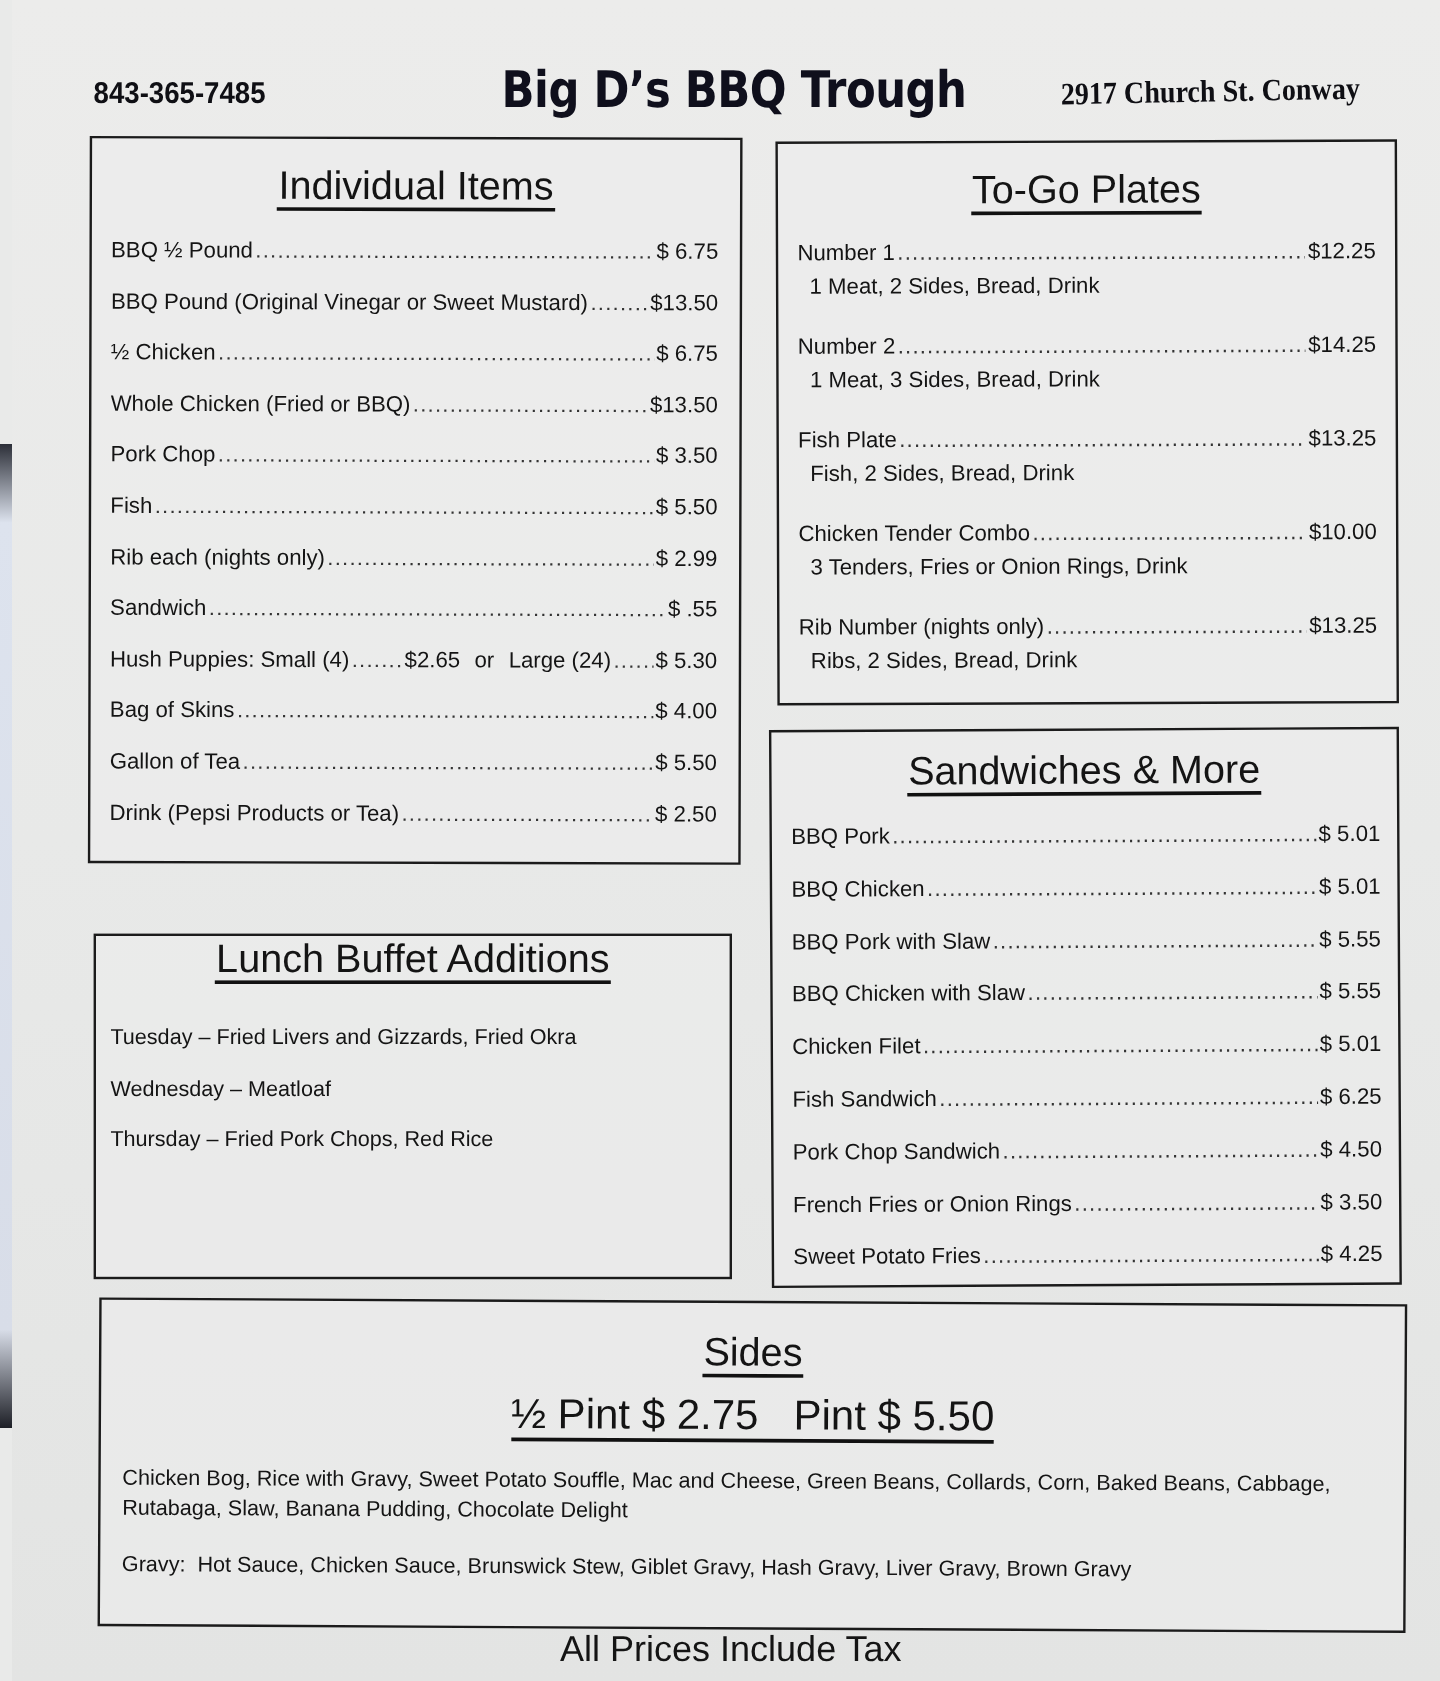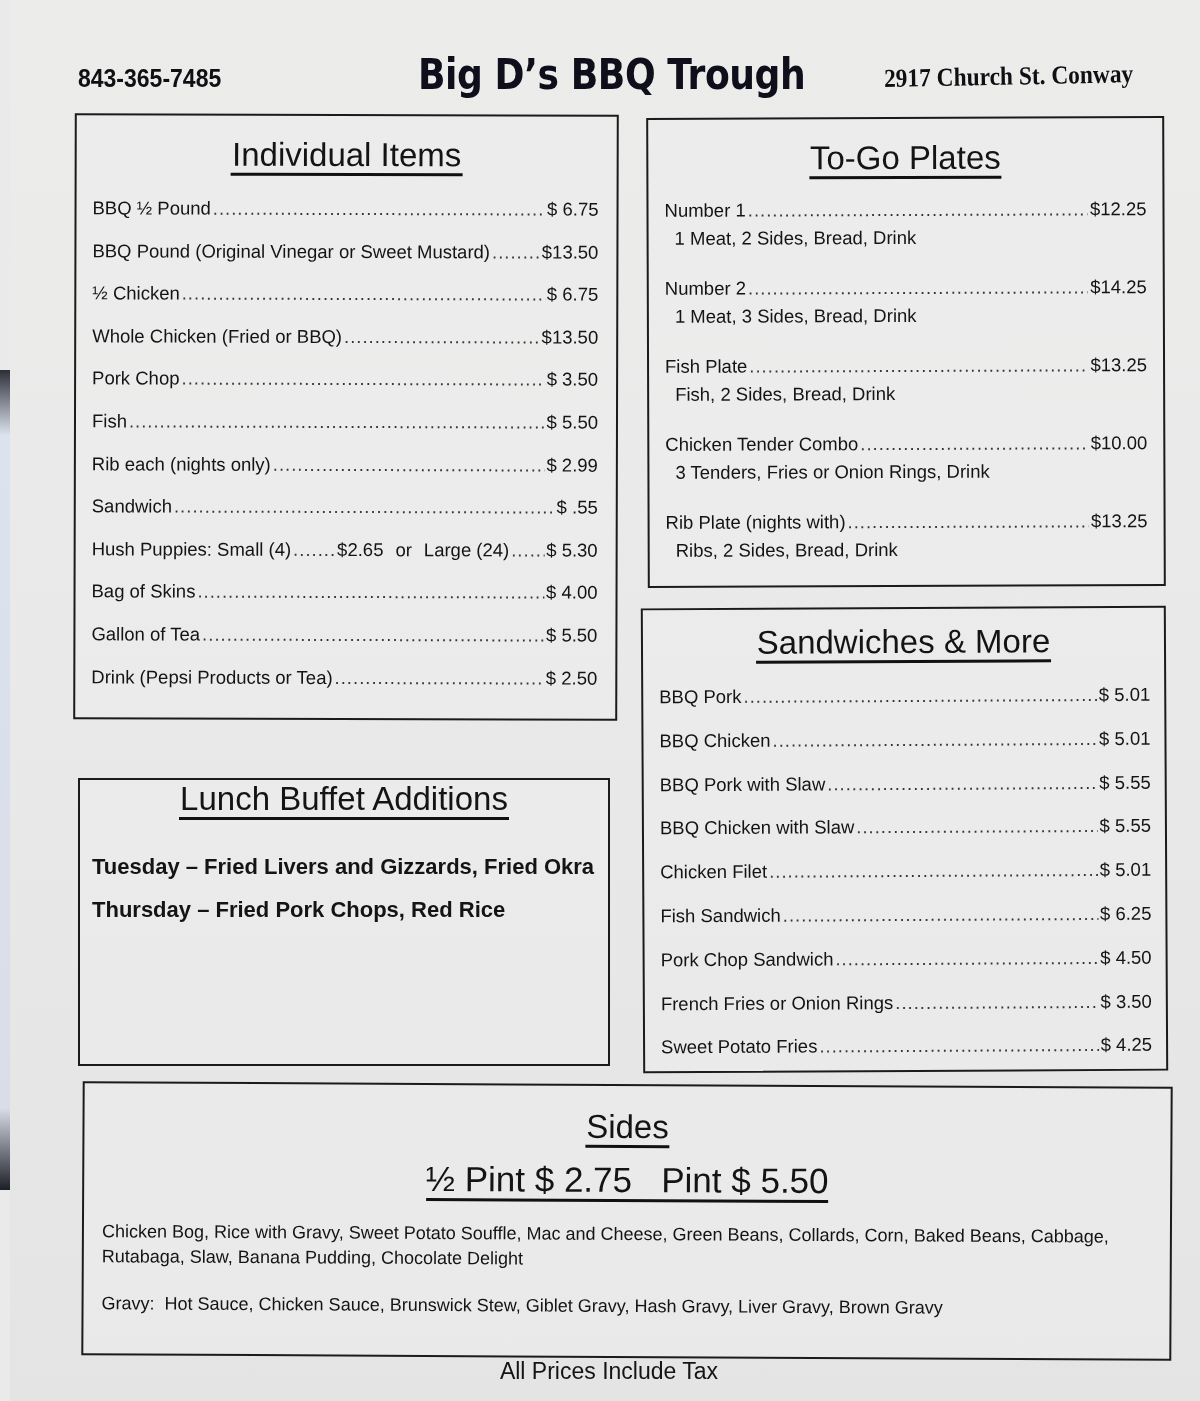--- a/index.html
+++ b/index.html
@@ -53,21 +53,21 @@
   .row .name { flex: 0 0 auto; }
   .row .dots {
     flex: 1 1 auto; overflow: hidden; margin: 0 2px;
     letter-spacing: 1px; color: #333;
   }
   .row .dots::after {
     content: "................................................................................................................................................................................";
   }
   .row .price { flex: 0 0 auto; text-align: right; }
   .sub { font-size: 18.5px; padding-left: 10px; margin-top: 6px; }
-  .plain { font-size: 22px; font-weight: bold; }
+  .plain { font-size: 18px; }
 
   
   #individual { left: 74px; top: 114px; width: 544px; height: 606px; transform: rotate(0.15deg); }
   #individual h2 { margin-top: 20px; }
   #individual .list { position: absolute; left: 16px; right: 18px; top: 82px; }
   #individual .row { height: 42.6px; }
 
   
   #togo { left: 647px; top: 117px; width: 518px; height: 470px; transform: rotate(-0.2deg); }
   #togo h2 { margin-top: 20px; }
@@ -91,21 +91,21 @@
   #sides h2 { margin-top: 22px; }
   #sides .pricing {
     text-align: center; font-size: 35px; margin-top: 14px;
   }
   #sides .pricing span { border-bottom: 3px solid #111; }
   #sides .items { position: absolute; left: 18px; right: 26px; top: 136px; font-size: 18px; line-height: 25px; }
   #sides .gravy { position: absolute; left: 18px; right: 26px; top: 210px; font-size: 18px; }
 
   .footer {
     position: absolute; left: 0; width: 1200px; top: 1358px; text-align: center;
-    font-size: 23px; padding-left: 18px; box-sizing: border-box;
+    font-size: 30px; padding-left: 18px; box-sizing: border-box;
   }
 </style>
 </head>
 <body>
 
 <div class="edge-strip"></div>
 <div class="page"></div>
 
 <div class="header">
   <div class="phone">843-365-7485</div>
@@ -213,33 +213,34 @@
     <div class="entry">
       <div class="row">
           <span class="name">Chicken Tender Combo</span>
           <span class="dots"></span>
           <span class="price">$10.00</span>
         </div>
       <div class="sub">3 Tenders, Fries or Onion Rings, Drink</div>
     </div>
     <div class="entry">
       <div class="row">
-          <span class="name">Rib Plate (nights with)</span>
+          <span class="name">Rib Number (nights only)</span>
           <span class="dots"></span>
           <span class="price">$13.25</span>
         </div>
       <div class="sub">Ribs, 2 Sides, Bread, Drink</div>
     </div>
   </div>
 </div>
 
 <div class="box" id="lunch">
   <h2><span>Lunch Buffet Additions</span></h2>
   <div class="list">
     <div class="plain">Tuesday – Fried Livers and Gizzards, Fried Okra</div>
+    <div class="plain">Wednesday – Meatloaf</div>
     <div class="plain">Thursday – Fried Pork Chops, Red Rice</div>
   </div>
 </div>
 
 <div class="box" id="sandwich">
   <h2><span>Sandwiches &amp; More</span></h2>
   <div class="list">
     <div class="row">
         <span class="name">BBQ Pork</span>
         <span class="dots"></span>

